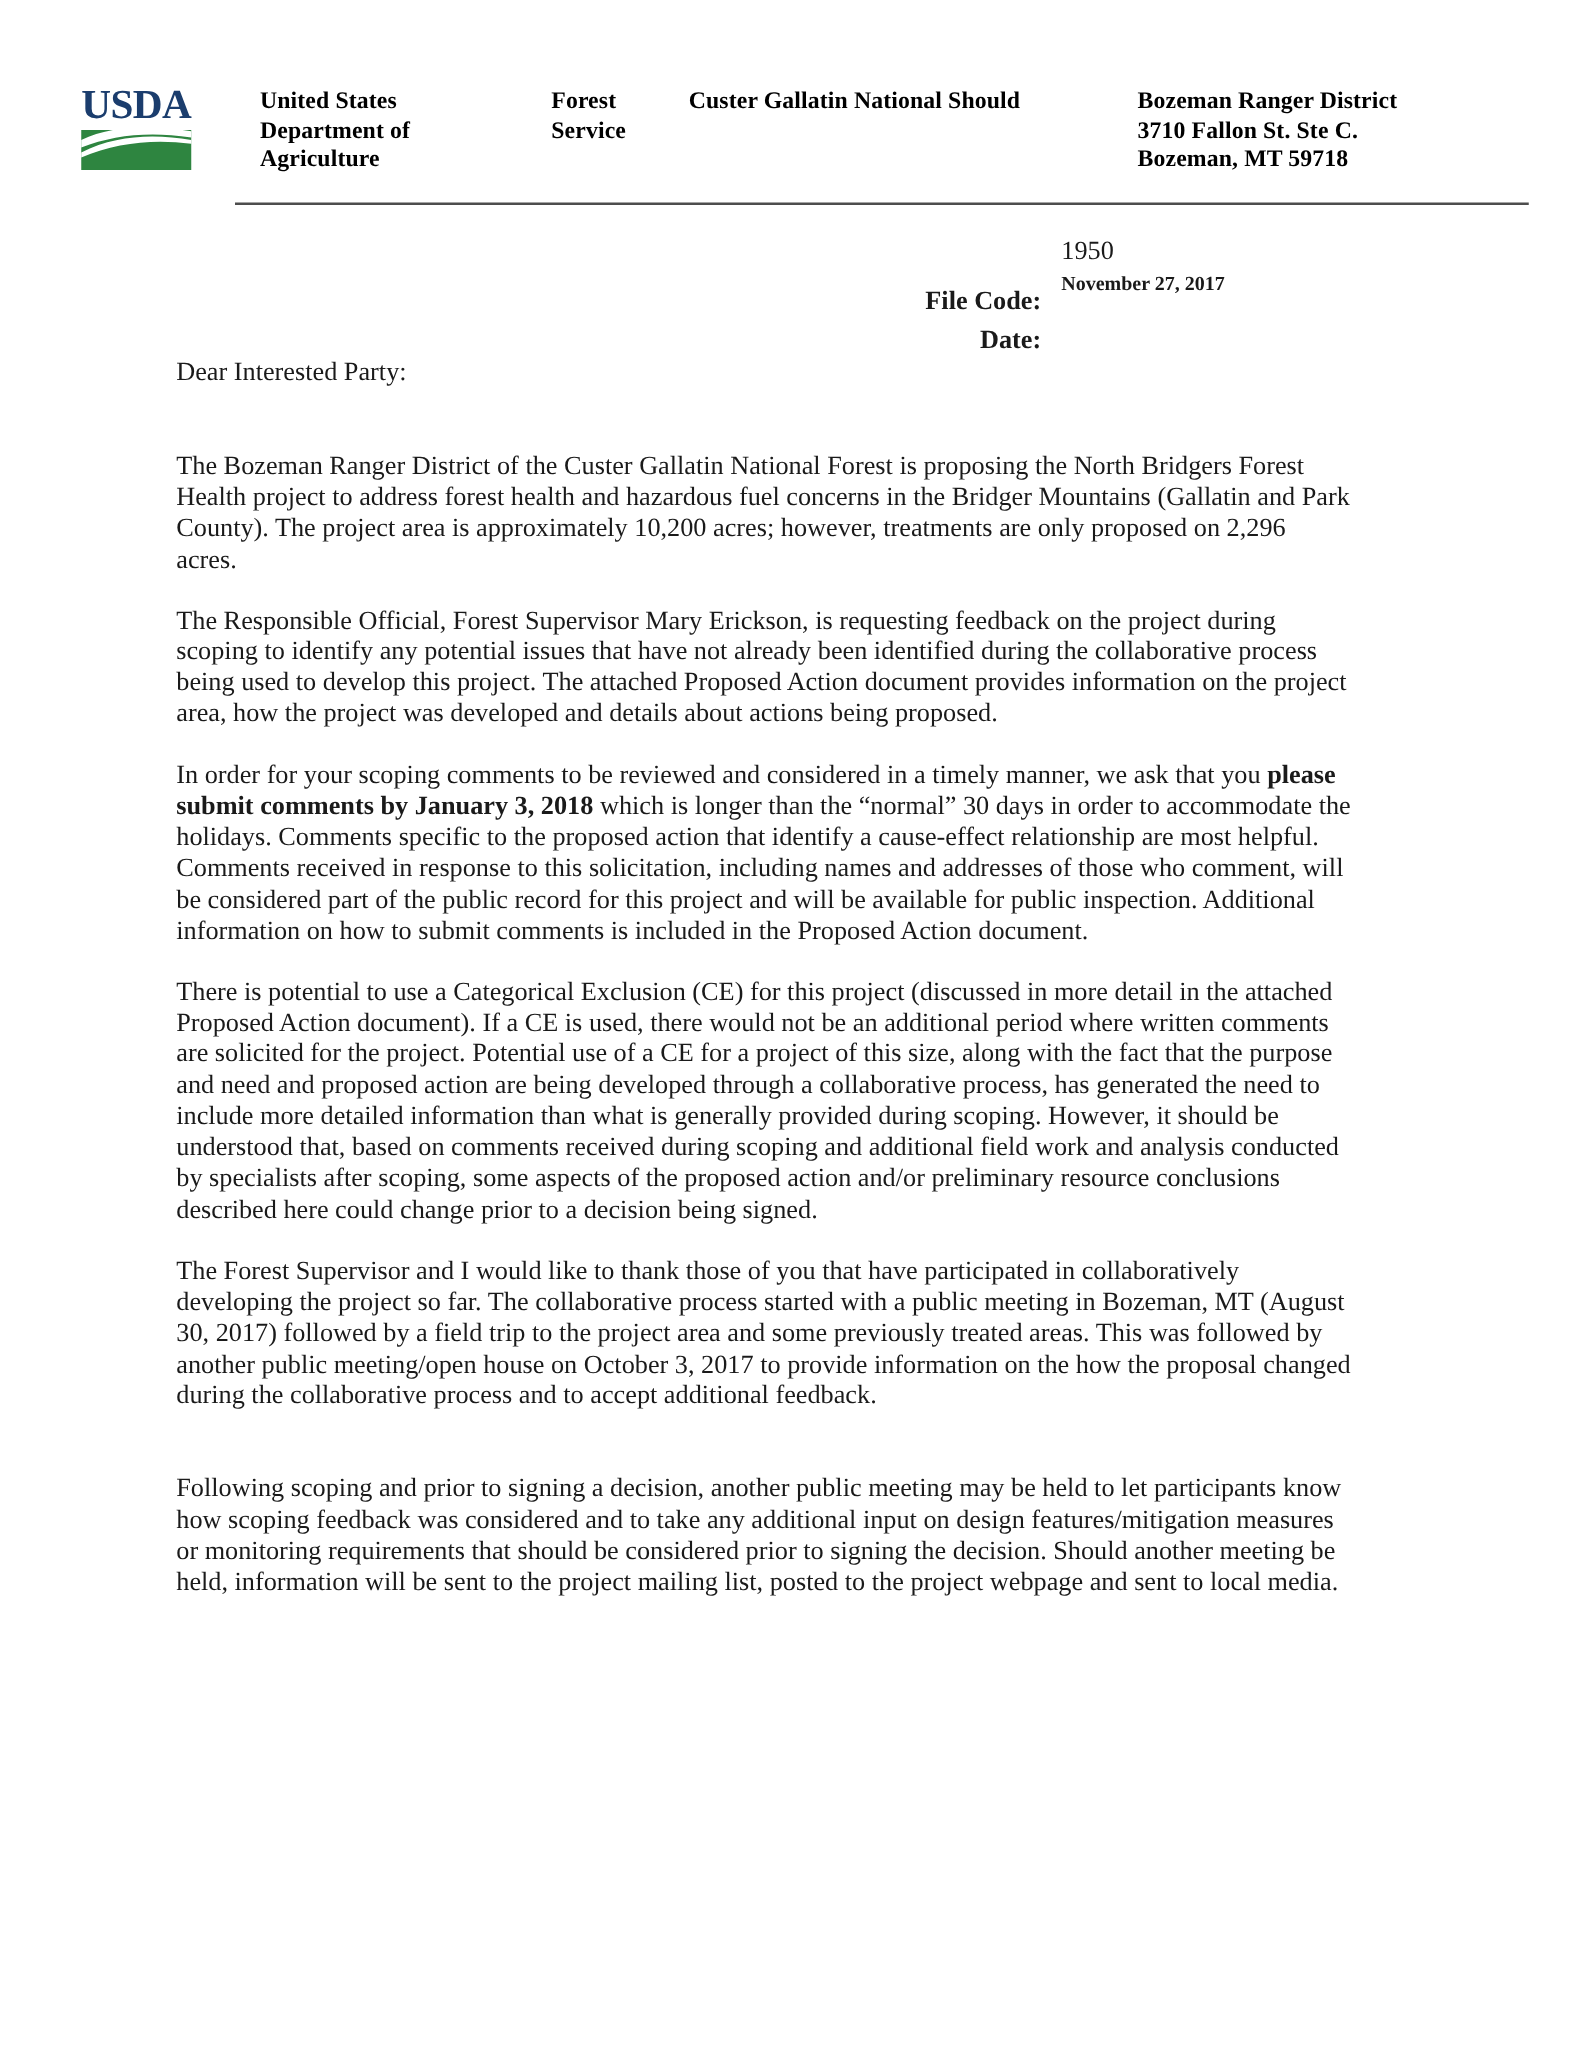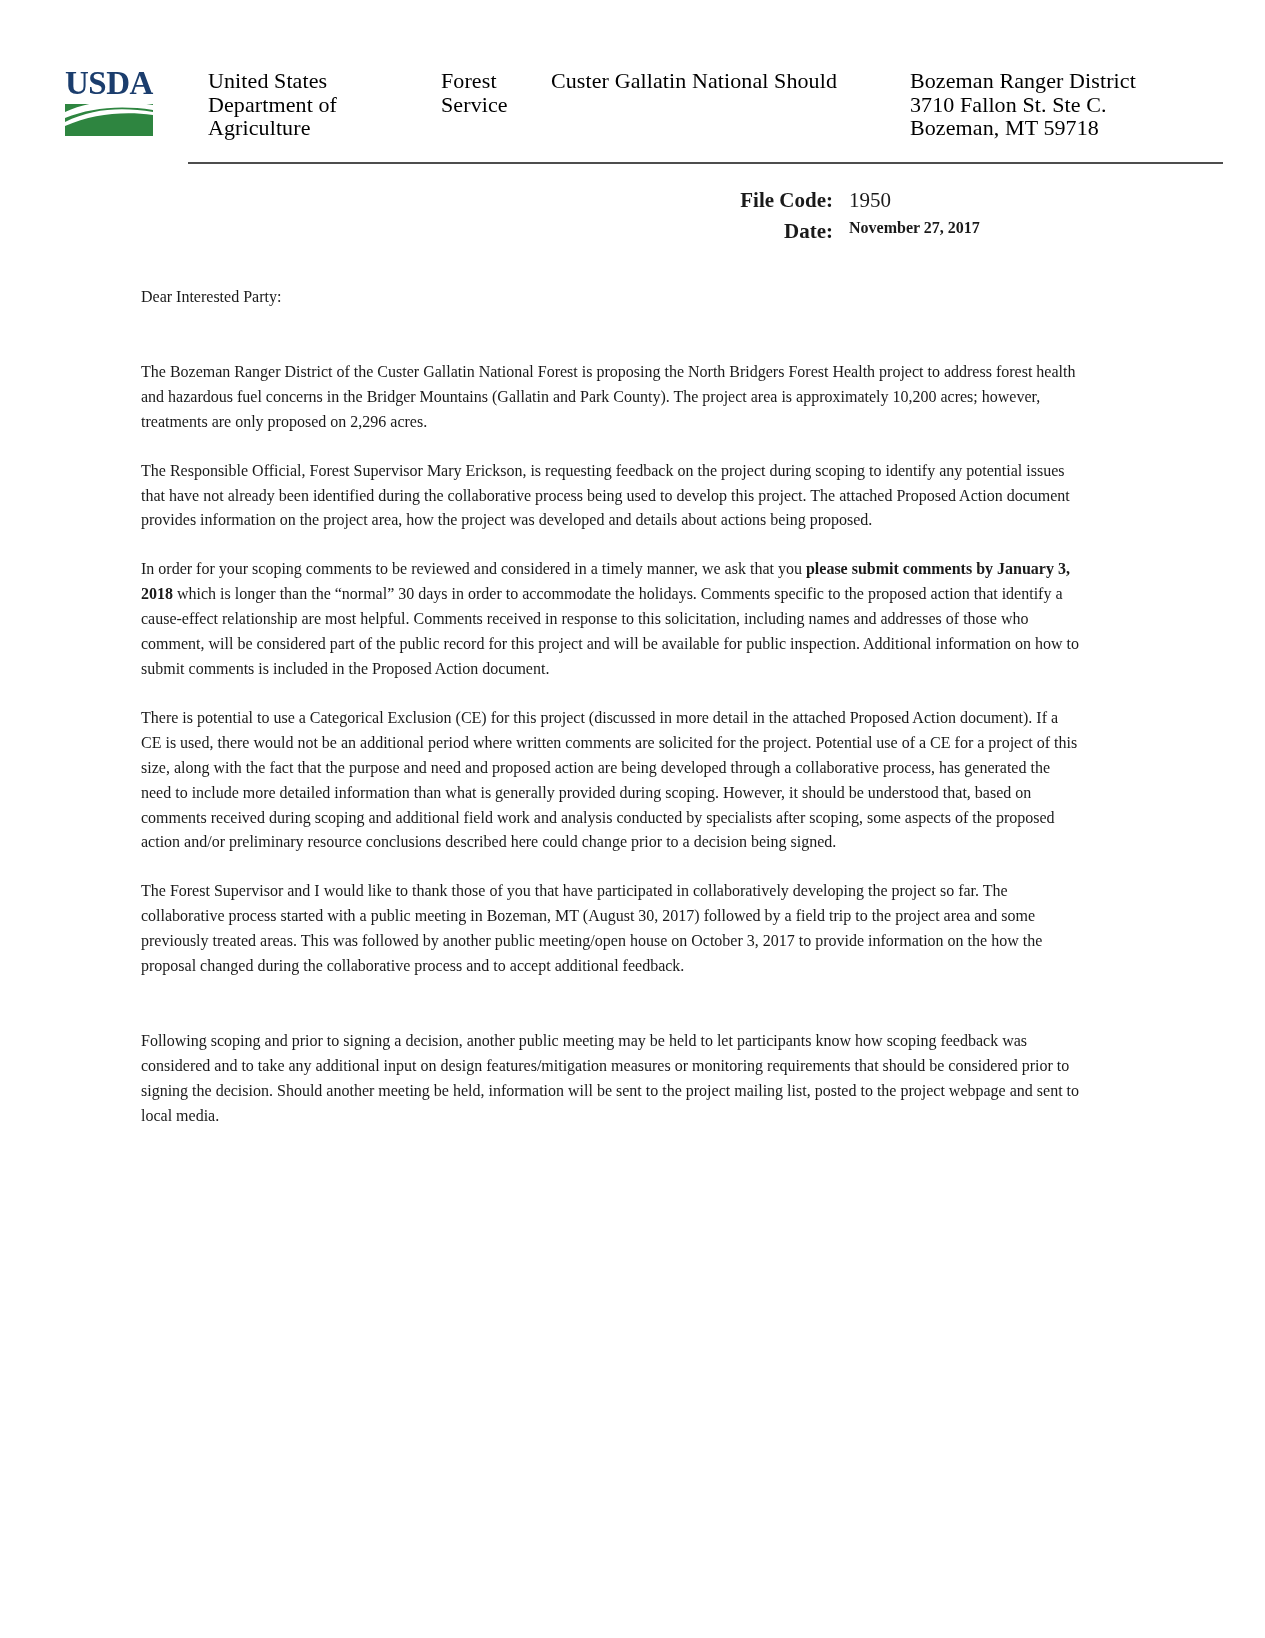--- a/index.html
+++ b/index.html
@@ -32,22 +32,22 @@
     position: absolute;
     left: 63px;
     top: 8px;
     width: 92px;
     height: 78px;
   }
   .usda-logo svg { display: block; width: 92px; height: 78px; }
 
   .lh-col {
     position: absolute;
-    font-weight: normal;
-    font-size: 22px;
+    font-weight: bold;
+    font-size: 19px;
     line-height: 23.5px;
     letter-spacing: 0.1px;
     color: #000;
     white-space: pre-line;
   }
   .lh-agency   { left: 208px;  top: 17px; }
   .lh-service  { left: 441px;  top: 17px; }
   .lh-forest   { left: 551px;  top: 17px; }
   .lh-address  { left: 910px;  top: 17px; }
 
@@ -72,35 +72,36 @@
     position: relative;
     height: 31px;
   }
   .meta-lab-box {
     position: absolute;
     left: 560px;
     width: 273px;
     text-align: right;
     font-weight: bold;
     white-space: nowrap;
+    margin-top: 40px;
   }
   .meta-val-box {
     position: absolute;
     left: 849px;
     white-space: nowrap;
   }
   .meta-val-box.bold { font-weight: bold; font-size: 16px; }
 
   
   .body-text {
     position: absolute;
     left: 141px;
     top: 285px;
     width: 940px;
-    font-size: 16px;
+    font-size: 21px;
     line-height: 24.9px;
     text-align: left;
   }
   .body-text p {
     margin: 0 0 24px 0;
   }
   .body-text p.gap   { margin-bottom: 50px; }
   .body-text b { font-weight: bold; }
 </style>
 </head>

